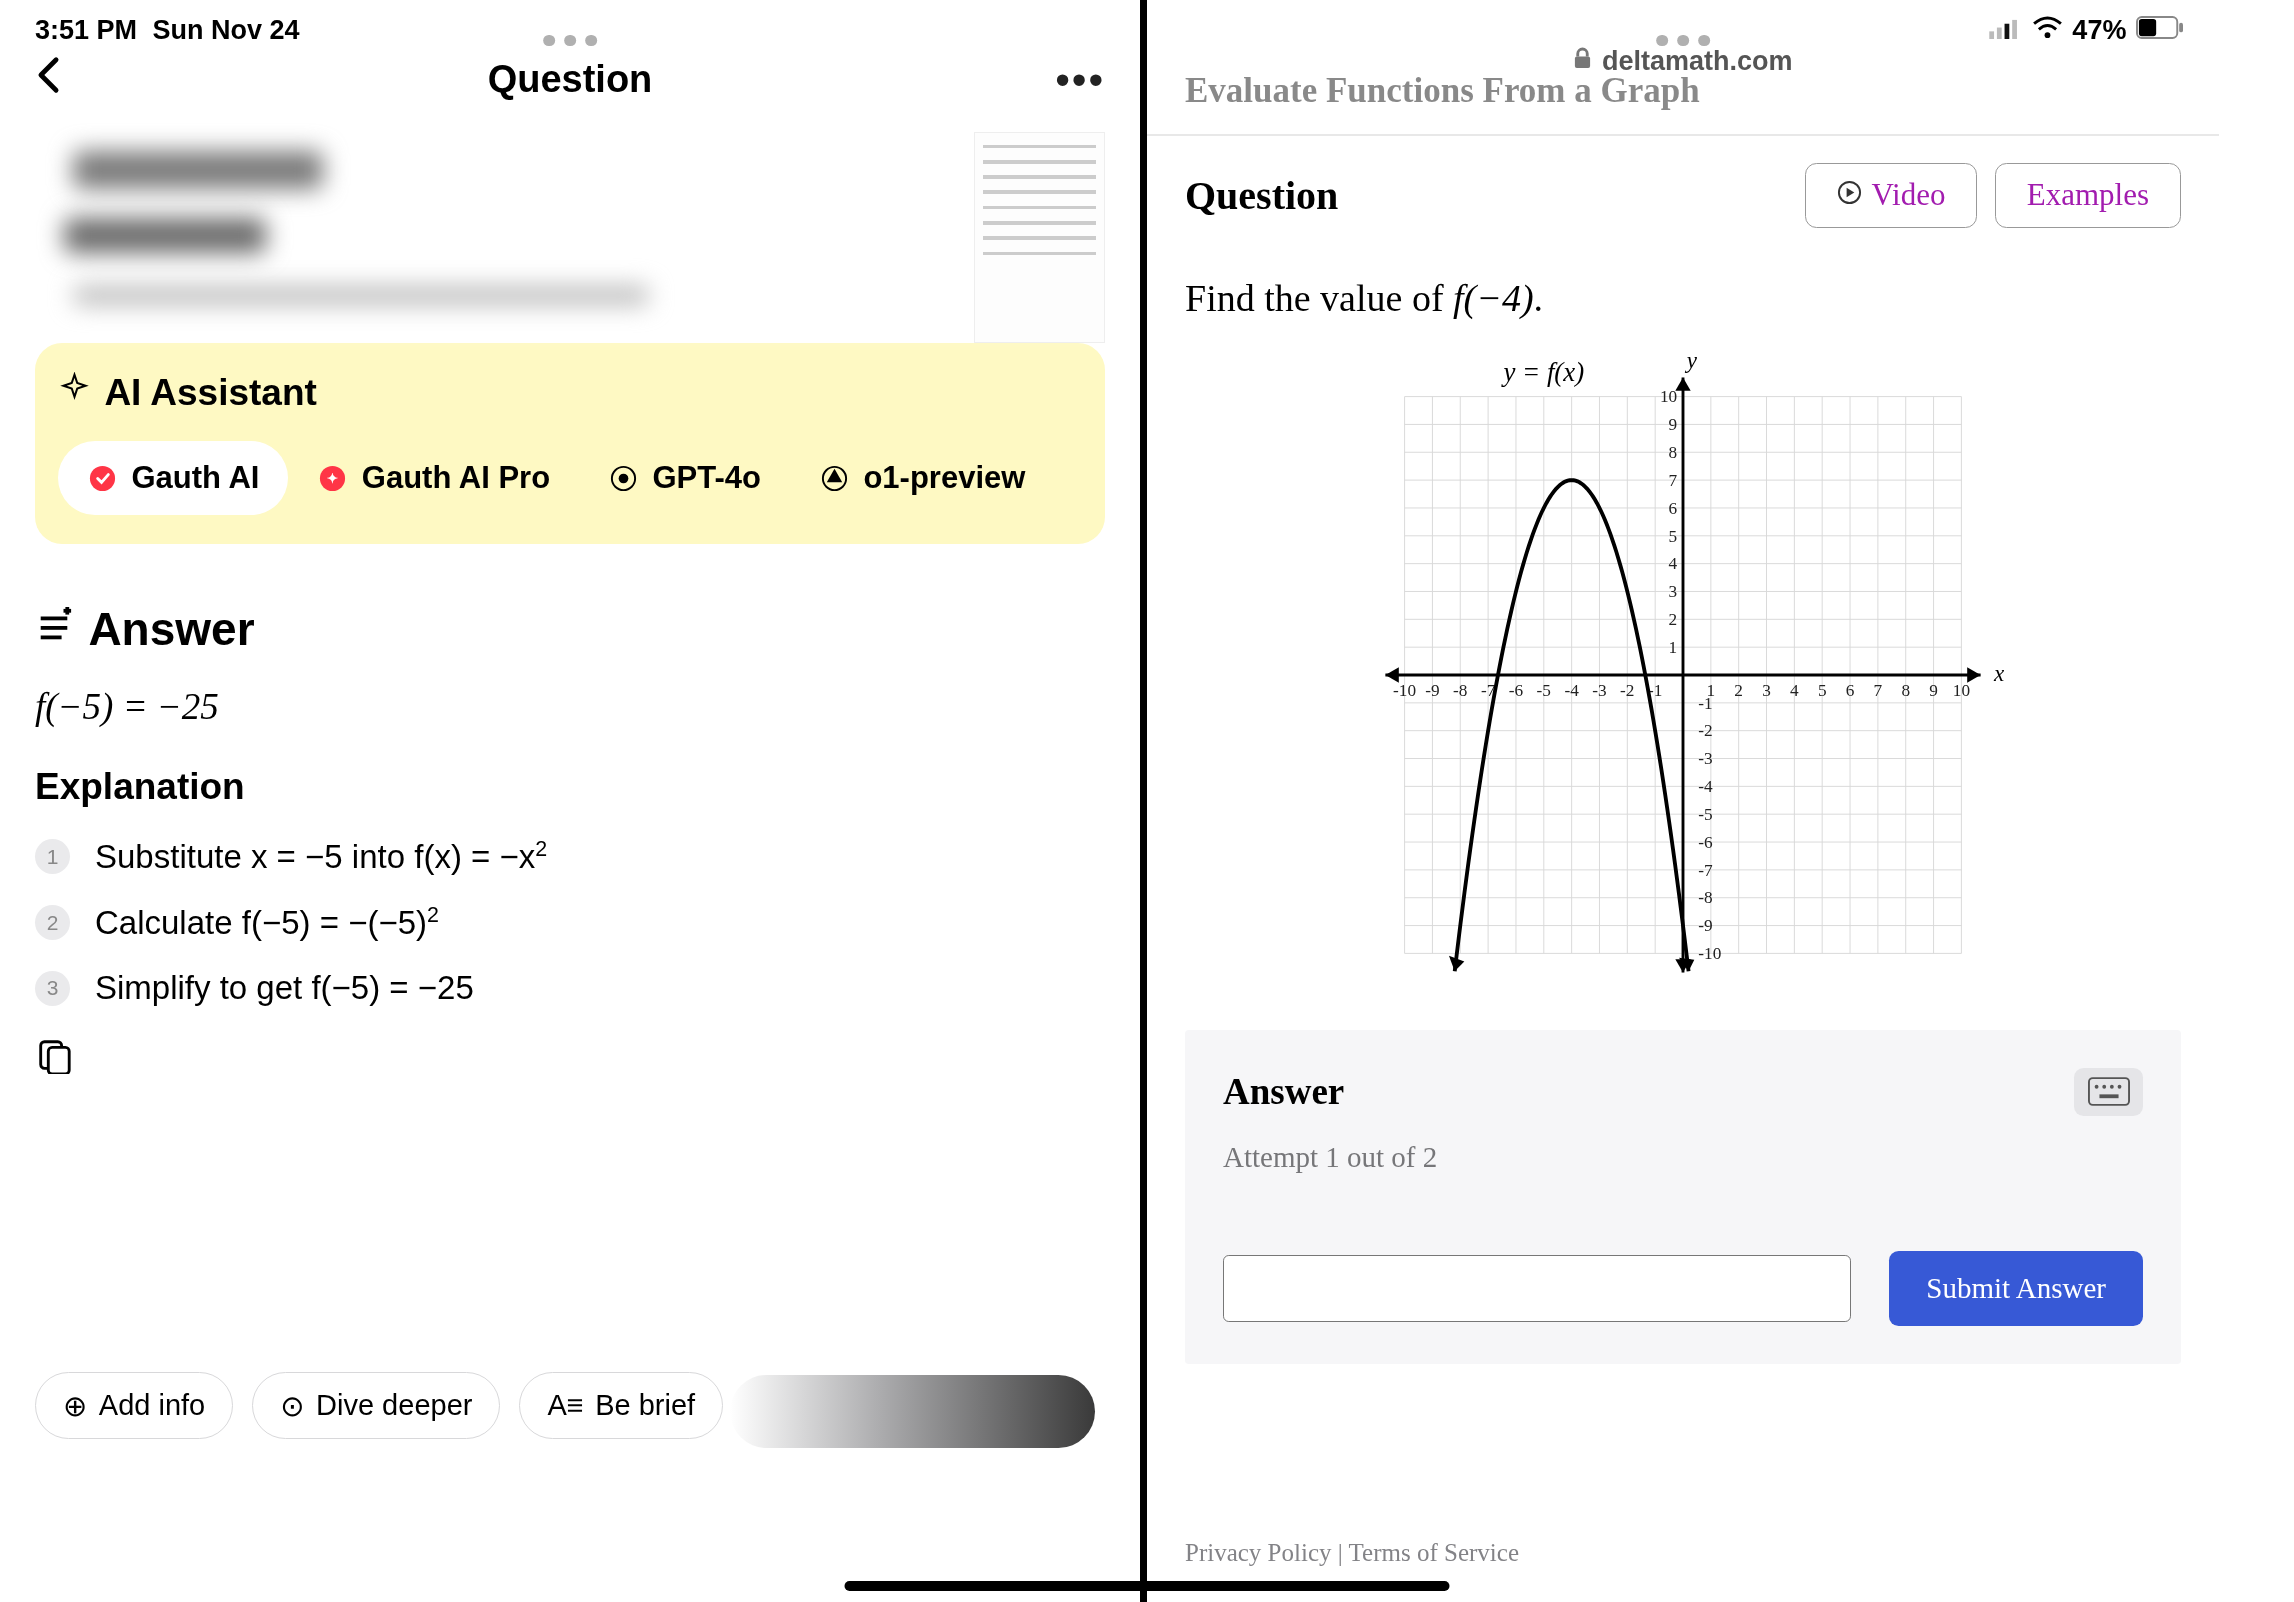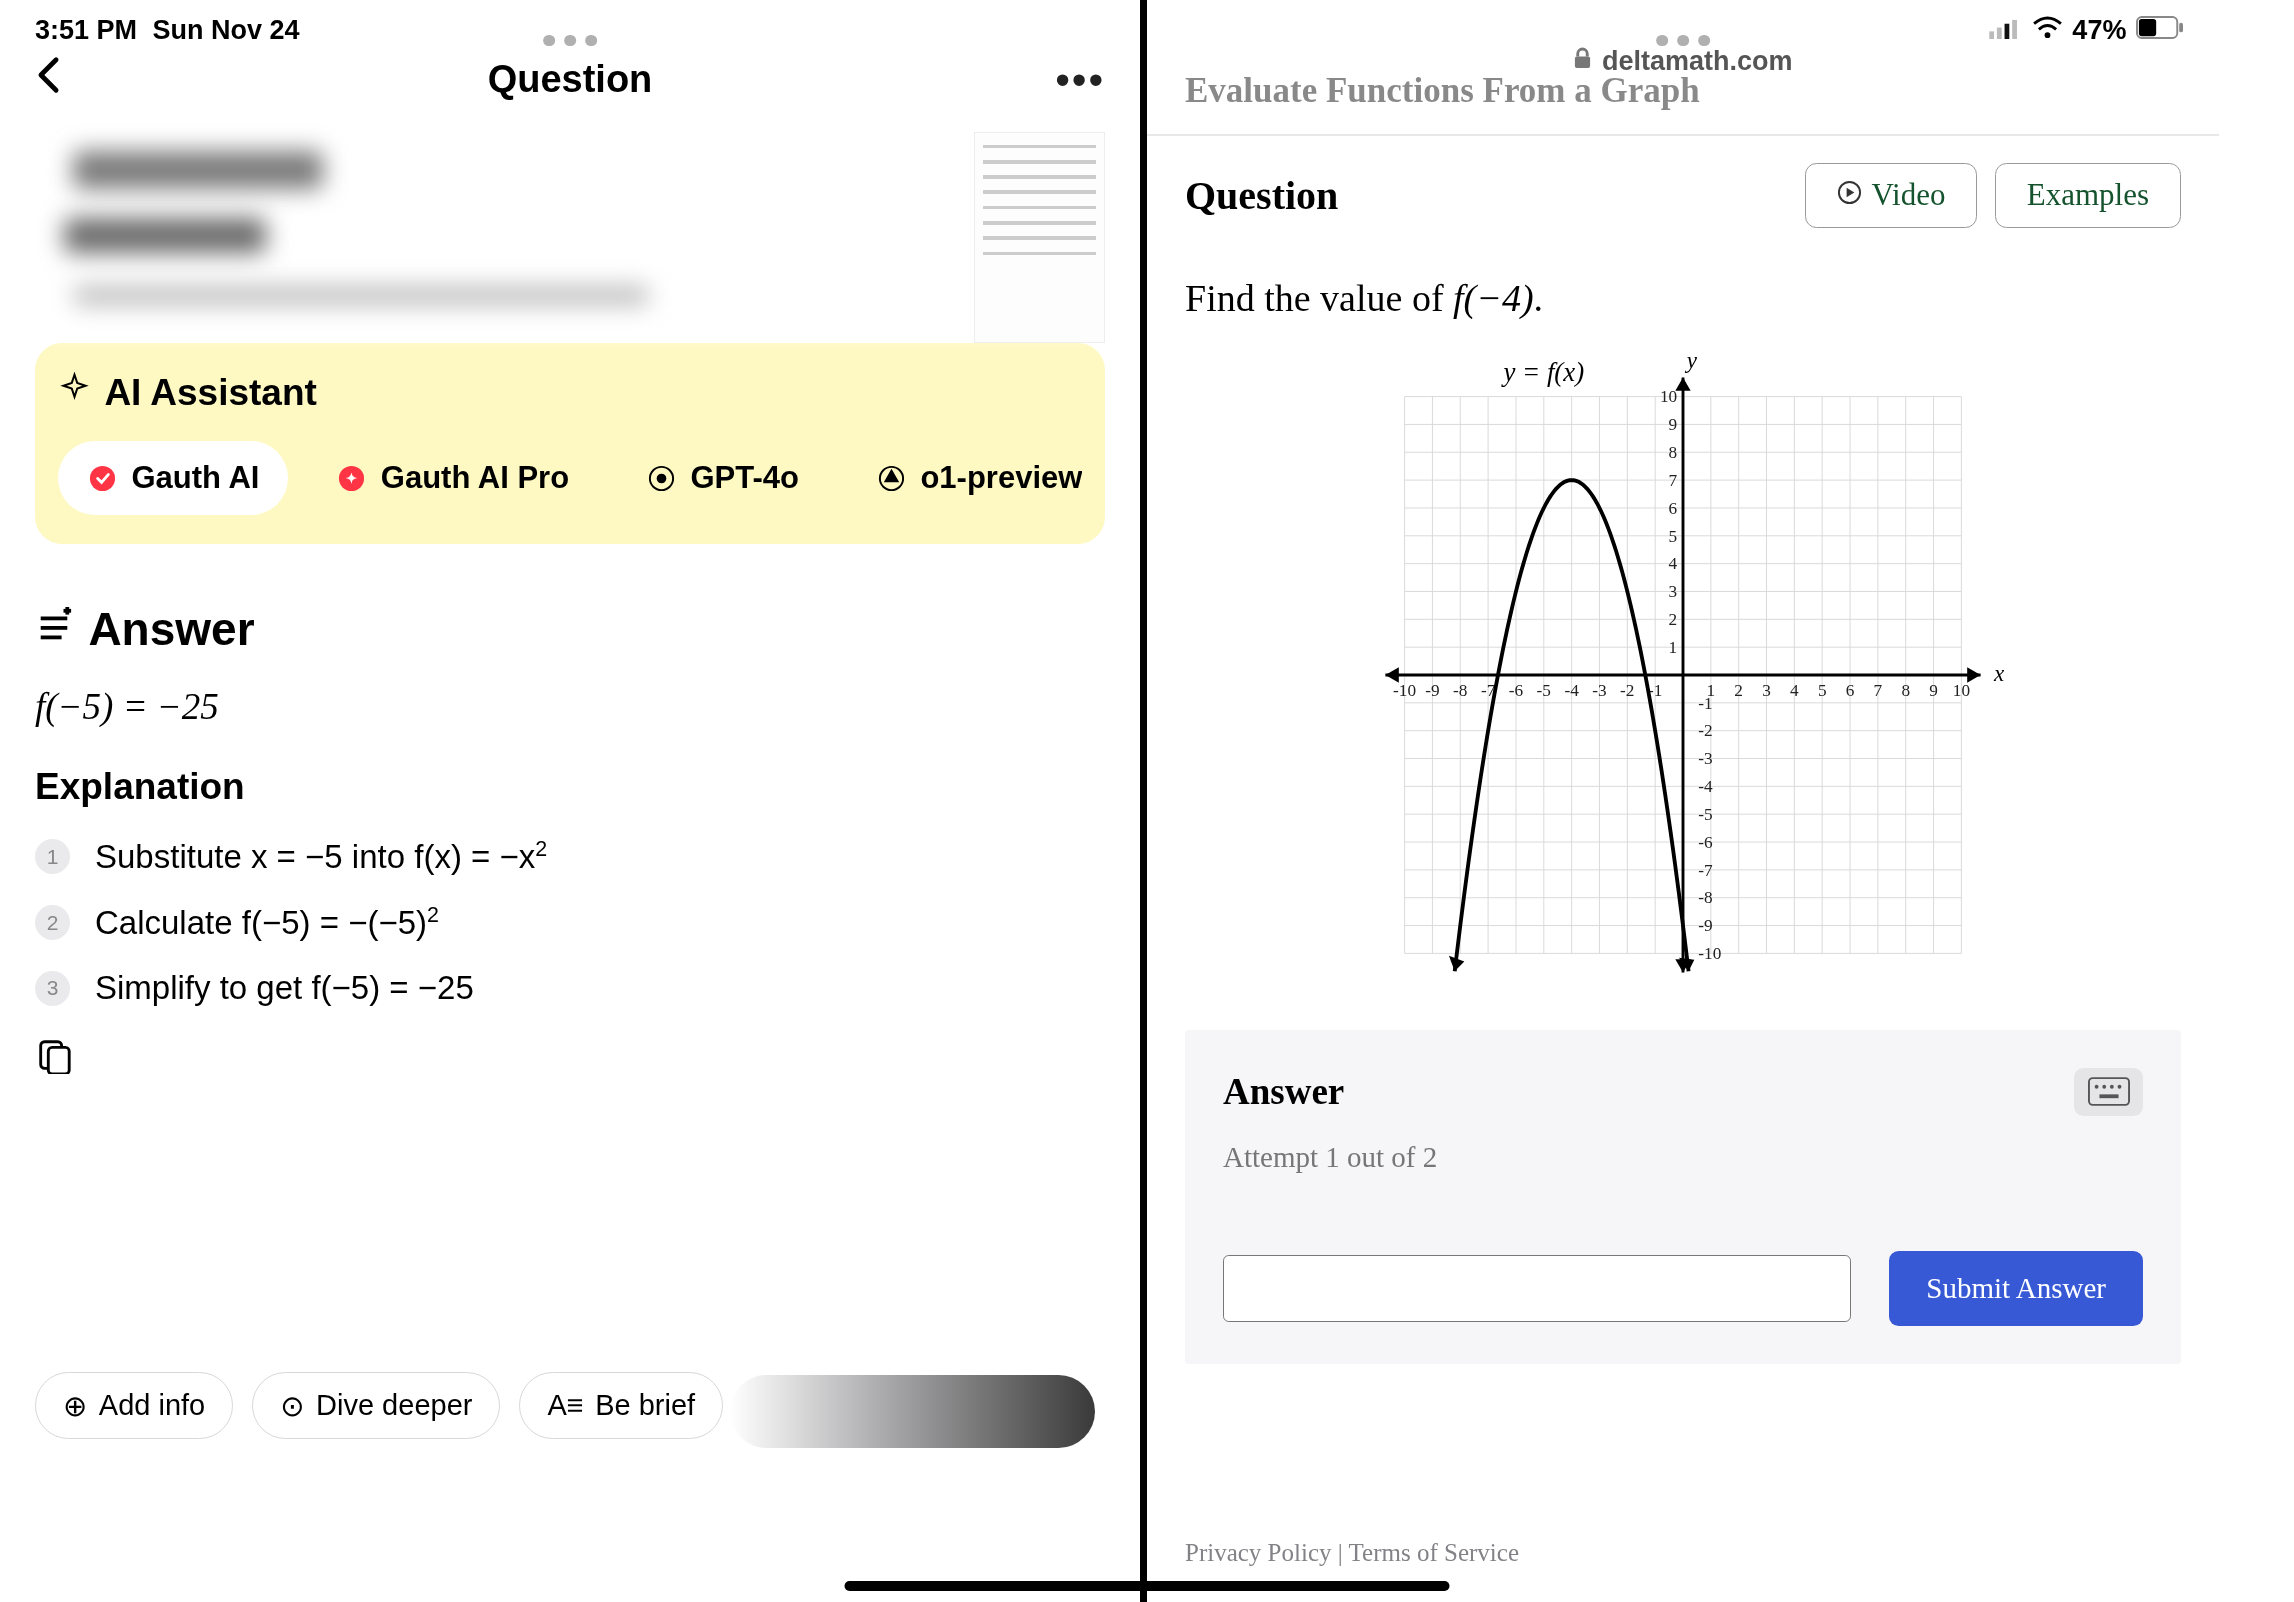--- a/index.html
+++ b/index.html
@@ -95,21 +95,21 @@
 .ai-assist-card {
   background: #fef9c3;
   border-radius: 27px;
   padding: 29px 23px;
   margin-bottom: 58px;
 }
 .ai-assist-title {
   display: flex; align-items: center; gap: 13.4px;
   font-size: 37px; font-weight: 700; margin-bottom: 27px;
 }
-.model-row { display: flex; gap: 19px; overflow: hidden; }
+.model-row { display: flex; overflow: hidden; }
 .model-chip {
   background: #fff;
   border-radius: 38px;
   padding: 19px 29px;
   display: flex; align-items: center; gap: 13.4px;
   font-size: 31px; font-weight: 600;
   white-space: nowrap;
 }
 .model-chip.plain { background: transparent; }
 .chip-icon { width: 31px; height: 31px; display:inline-flex; align-items:center; justify-content:center; }
@@ -169,21 +169,21 @@
 
 .rp-body { margin-top: 163px; padding: 0 38px; }
 .rp-qrow { display:flex; align-items:center; }
 .rp-question {
   font-family: Georgia, "Times New Roman", serif;
   font-size: 40px; font-weight: 700;
 }
 .rp-btns { margin-left:auto; display:flex; gap:17.3px; }
 .rp-btn {
   border: 1.9px solid #999; border-radius: 11.5px;
-  padding: 13.4px 31px; font-size: 31px; color: #14532d;
+  padding: 13.4px 31px; font-size: 31px; color: #a21caf;
   display:flex; align-items:center; gap:9.6px;
   font-family: Georgia, serif;
 }
 .rp-prompt {
   margin-top: 48px;
   font-family: Georgia, "Times New Roman", serif;
   font-size: 38px;
 }
 .rp-prompt .fx { font-style: italic; }
 

